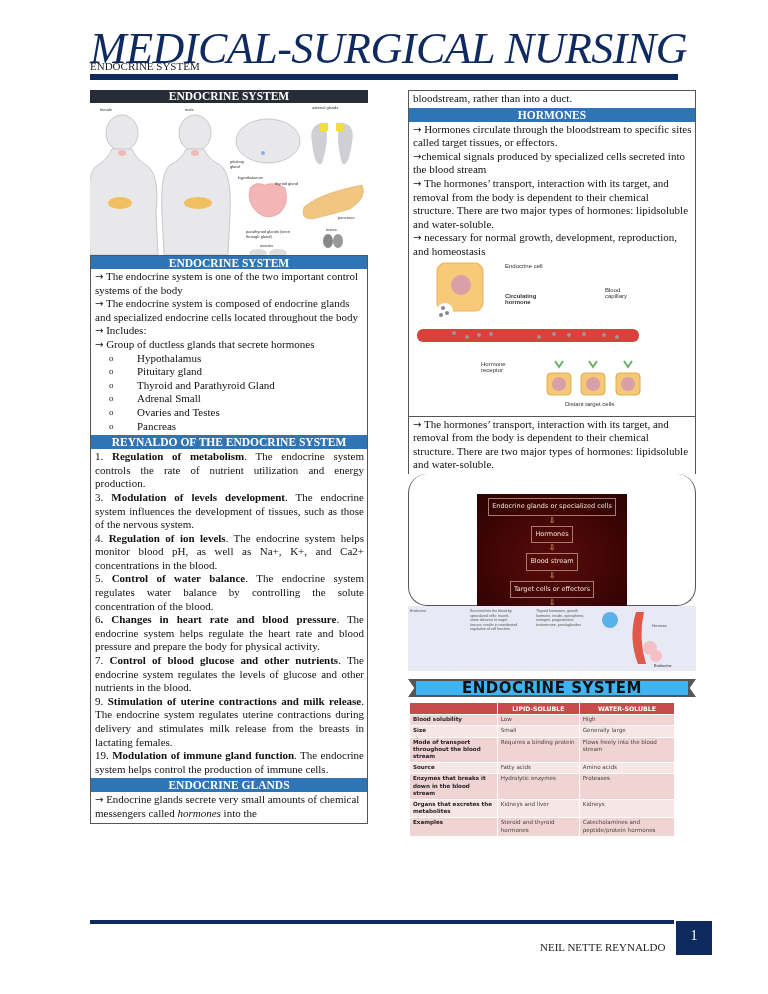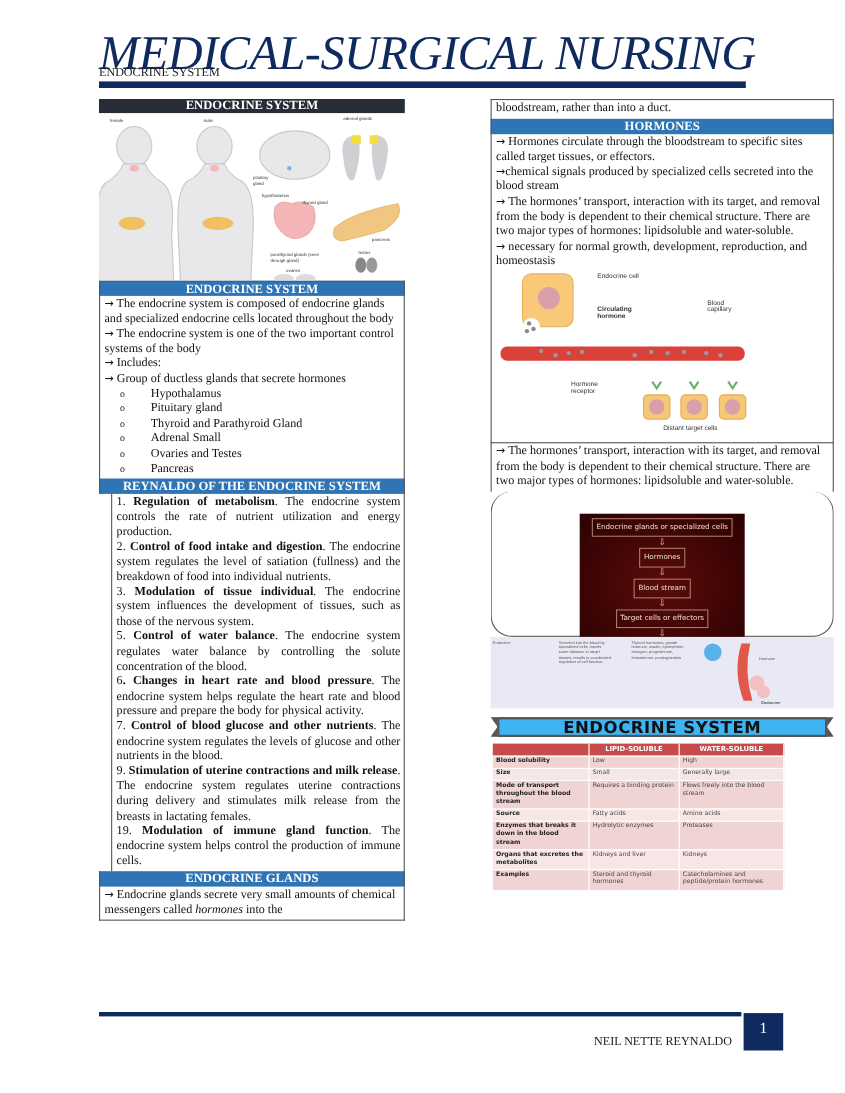--- a/index.html
+++ b/index.html
@@ -5,28 +5,28 @@
   * { box-sizing: border-box; margin: 0; padding: 0; }
   body { width: 768px; height: 994px; background: #ffffff; position: relative; overflow: hidden; font-family: "Liberation Serif", serif; color: #111; }
   .title { position: absolute; left: 90px; top: 27px; font-size: 44px; color: #0f2a5e; letter-spacing: -0.5px; line-height: 1; font-family: "Liberation Serif", serif; font-style: italic; }
   .subtitle { position: absolute; left: 90px; top: 60px; font-size: 11px; color: #222; font-family: "Liberation Serif", serif; }
   .header-rule { position: absolute; left: 90px; top: 74px; width: 588px; height: 6px; background: #0f2a5e; }
   .footer-rule { position: absolute; left: 90px; top: 920px; width: 584px; height: 4px; background: #0f2a5e; }
   .footer-name { position: absolute; left: 540px; top: 941px; font-size: 11px; color: #222; }
   .page-num { position: absolute; left: 676px; top: 921px; width: 36px; height: 34px; background: #0f2a5e; color: #fff; font-size: 14px; text-align: center; line-height: 30px; }
 
   .col-left { position: absolute; left: 90px; top: 90px; width: 278px; }
-  .col-right { position: absolute; left: 408px; top: 90px; width: 312px; margin-left: 38px; }
+  .col-right { position: absolute; left: 408px; top: 90px; width: 288px; }
 
   .sec-head-dark { background: #262d36; color: #fff; font-weight: bold; font-size: 11.5px; text-align: center; height: 13px; line-height: 13px; }
   .sec-head { background: #2f74b5; color: #fff; font-weight: bold; font-size: 11.5px; text-align: center; height: 14px; line-height: 14px; border-left: 1px solid #555; border-right: 1px solid #555; }
   .box { border-left: 1px solid #555; border-right: 1px solid #555; padding: 1px 3px 2px 4px; font-size: 11px; line-height: 13.6px; }
   .box-bottom { border-bottom: 1px solid #555; }
   .box-top { border-top: 1px solid #555; }
-  .justify { text-align: justify; margin-left: 11px; }
+  .justify { text-align: justify; }
   .bullet-list { list-style: none; padding-left: 14px; }
   .bullet-list li { display: flex; }
   .bullet-list li .dot { width: 28px; font-size: 9px; line-height: 13.6px; }
   .arrow { font-family: "DejaVu Sans", sans-serif; font-size: 10px; }
 
   .diagram { position: relative; height: 152px; background: #fff; overflow: hidden; }
   .diag-label { position: absolute; font-family: "Liberation Sans", sans-serif; font-size: 4px; color: #333; }
 
   .hormone-img { position: relative; height: 155px; border-left: 1px solid #555; border-right: 1px solid #555; overflow: hidden; }
   .flow { margin: 4px auto 0; width: 150px; height: 128px; background: radial-gradient(ellipse at center, #5a0b0b 0%, #3a0404 70%, #2b0303 100%); padding-top: 4px; display: flex; flex-direction: column; align-items: center; font-family: "DejaVu Sans", sans-serif; }
@@ -98,22 +98,22 @@
     <span class="diag-label" style="left:148px;top:72px;">hypothalamus</span>
     <span class="diag-label" style="left:185px;top:78px;">thyroid gland</span>
     <span class="diag-label" style="left:248px;top:112px;">pancreas</span>
     <span class="diag-label" style="left:156px;top:126px;width:50px;">parathyroid glands (seen through gland)</span>
     <span class="diag-label" style="left:236px;top:124px;">testes</span>
     <span class="diag-label" style="left:170px;top:140px;">ovaries</span>
   </div>
 
   <div class="sec-head box-top">ENDOCRINE SYSTEM</div>
   <div class="box">
+    <div><span class="arrow">→</span> <span>The endocrine system is one of the two important control systems of the body</span></div>
     <div><span class="arrow">→</span> <span> The endocrine system is composed of endocrine glands and specialized endocrine cells located throughout the body</span></div>
-    <div><span class="arrow">→</span> <span>The endocrine system is one of the two important control systems of the body</span></div>
     <div><span class="arrow">→</span> <span>Includes:</span></div>
     <div><span class="arrow">→</span> <span>Group of ductless glands that secrete hormones</span></div>
     <ul class="bullet-list">
       <li>
           <span class="dot">o</span>
           <span>Hypothalamus</span>
         </li>
       <li>
           <span class="dot">o</span>
           <span>Pituitary gland</span>
@@ -133,22 +133,22 @@
       <li>
           <span class="dot">o</span>
           <span>Pancreas</span>
         </li>
     </ul>
   </div>
 
   <div class="sec-head">REYNALDO OF THE ENDOCRINE SYSTEM</div>
   <div class="box justify">
     <div><span>1. </span><b>Regulation of metabolism</b><span>. The endocrine system controls the rate of nutrient utilization and energy production.</span></div>
-    <div><span>2. </span><b>Control of food intake and digestion</b><span>. The endocrine system regulates the level of satiation (fullness) and the breakdown of food into individual nutrients.</span></div>
-    <div><span> 3. </span><b>Modulation of tissue individual</b><span>. The endocrine system influences the development of tissues, such as those of the nervous system.</span></div>
+    <div><span> 3. </span><b>Modulation of levels development</b><span>. The endocrine system influences the development of tissues, such as those of the nervous system.</span></div>
+    <div><span>4. </span><b>Regulation of ion levels</b><span>. The endocrine system helps monitor blood pH, as well as Na+, K+, and Ca2+ concentrations in the blood.</span></div>
     <div><span>5. </span><b>Control of water balance</b><span>. The endocrine system regulates water balance by controlling the solute concentration of the blood.</span></div>
     <div><span>6</span><b>. Changes in heart rate and blood pressure</b><span>. The endocrine system helps regulate the heart rate and blood pressure and prepare the body for physical activity.</span></div>
     <div><span>7. </span><b>Control of blood glucose and other nutrients</b><span>. The endocrine system regulates the levels of glucose and other nutrients in the blood.</span></div>
     <div><span>  9. </span><b>Stimulation of uterine contractions and milk release</b><span>. The endocrine system regulates uterine contractions during delivery and stimulates milk release from the breasts in lactating females.</span></div>
     <div><span>19. </span><b>Modulation of immune gland function</b><span>. The endocrine system helps control the production of immune cells.</span></div>
   </div>
 
   <div class="sec-head">ENDOCRINE GLANDS</div>
   <div class="box box-bottom">
     <span class="arrow">→</span><span> Endocrine glands secrete very small amounts of chemical messengers called </span><i>hormones</i><span> into the</span>

